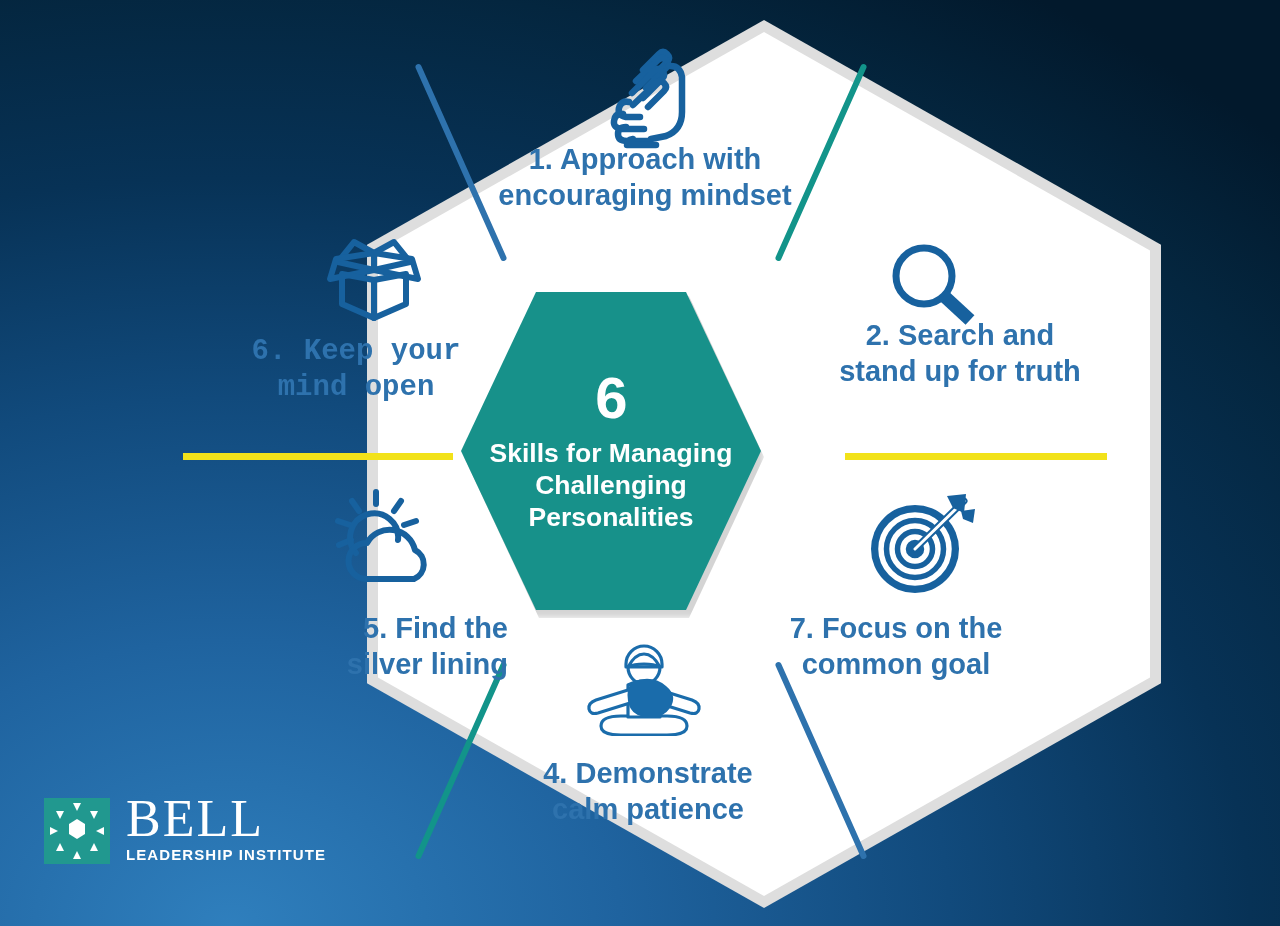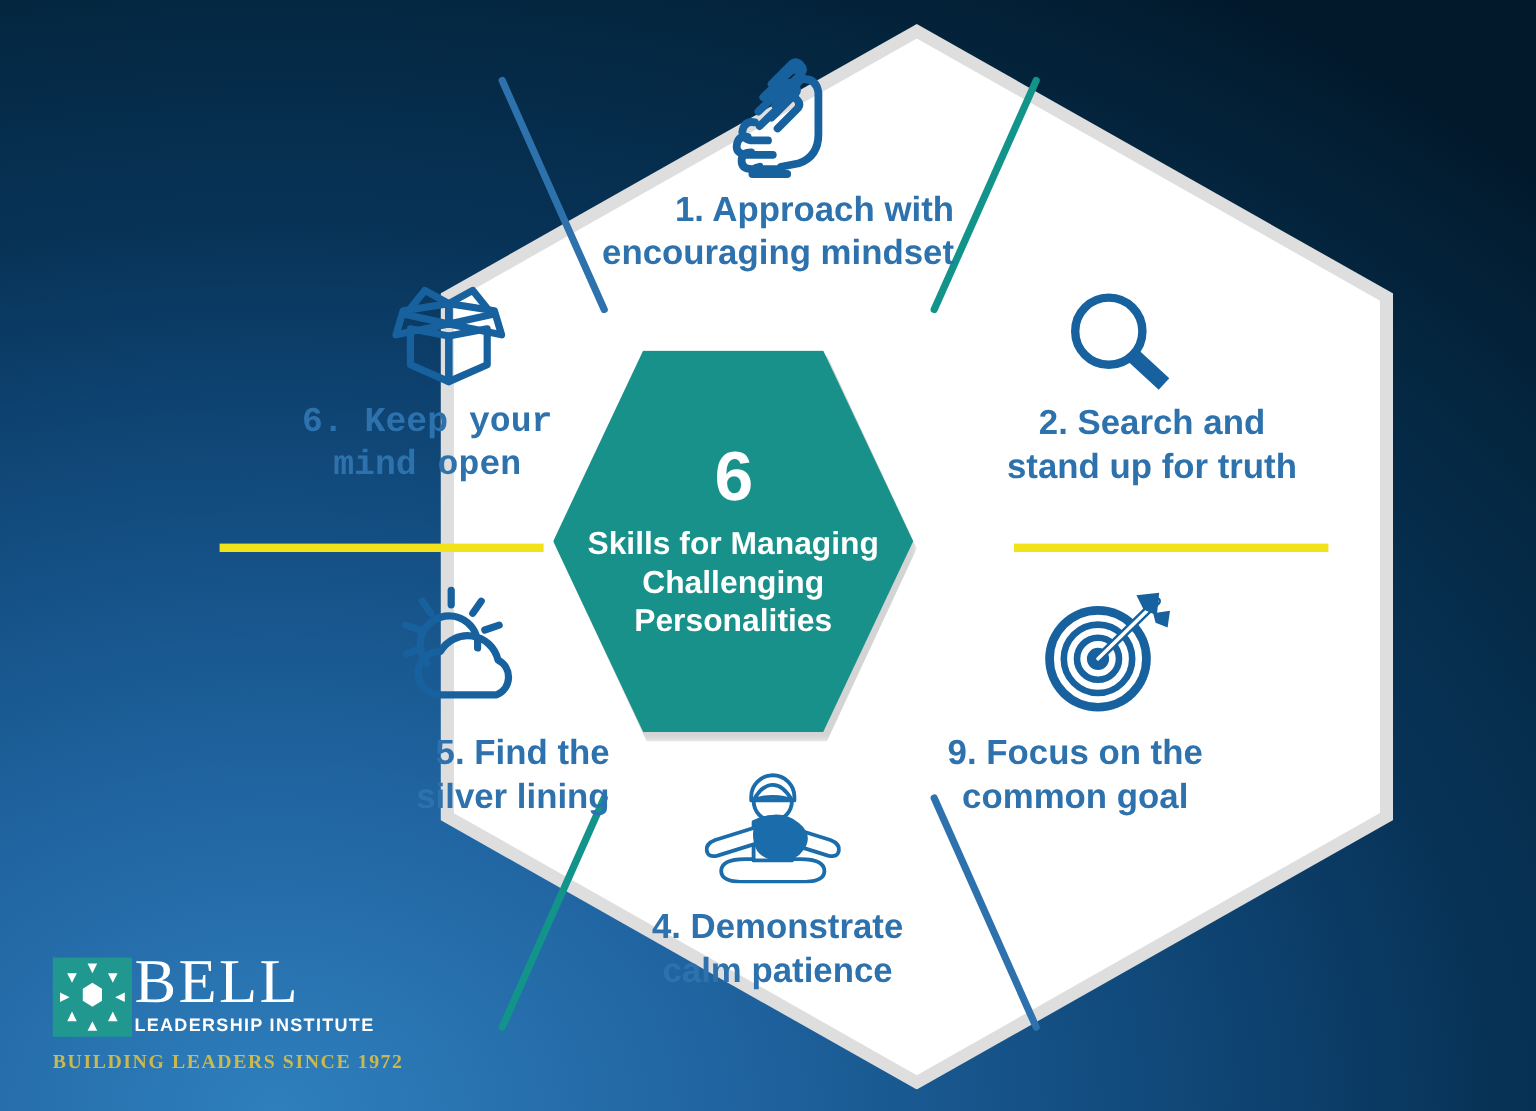--- a/index.html
+++ b/index.html
@@ -127,21 +127,21 @@
     align-items: flex-start;
   }
   .logo-mark {
     width: 66px;
     height: 66px;
     background: #21988f;
     position: relative;
     flex: none;
   }
   .logo-text {
-    margin-left: 2px;
+    margin-left: 16px;
     margin-top: -4px;
   }
   .logo-bell {
     font-family: "Liberation Serif", serif;
     font-size: 52px;
     line-height: 0.98;
     color: #ffffff;
     letter-spacing: 2px;
     font-weight: normal;
   }
@@ -255,25 +255,25 @@
       <path d="M88 48 L88 78 L56 92 L56 54 Z"></path>
     </svg>
   </div>
 
   <div class="center-shadow"></div>
   <div class="center-hex">
     <div class="center-number">6</div>
     <div class="center-title">Skills for Managing Challenging Personalities</div>
   </div>
 
-  <div class="item-label" style="left:495px; top:158px; width:300px;text-align:right;">1. Approach with encouraging mindset</div>
-
-  <div class="item-label" style="left:824px; top:336px; width:272px;">2. Search and stand up for truth</div>
-
-  <div class="item-label" style="left:772px; top:611px; width:248px;">9. Focus on the common goal</div>
+  <div class="item-label" style="left:495px; top:142px; width:300px;">1. Approach with encouraging mindset</div>
+
+  <div class="item-label" style="left:824px; top:318px; width:272px;">2. Search and stand up for truth</div>
+
+  <div class="item-label" style="left:772px; top:611px; width:248px;">7. Focus on the common goal</div>
 
   <div class="item-label" style="left:518px; top:756px; width:260px;">4. Demonstrate calm patience</div>
 
   <div class="item-label" style="left:292px; top:611px; width:216px;text-align:right;">5. Find the silver lining</div>
 
   <div class="item-label" style="left:248px; top:334px; width:216px;font-family:Liberation Mono, monospace;">6. Keep your mind open</div>
 
   <div class="logo">
     <div class="logo-row">
       <div class="logo-mark">
@@ -289,16 +289,15 @@
             <polygon points="12,53 20,53 16,45"></polygon>
             <polygon points="46,53 54,53 50,45"></polygon>
           </g>
         </svg>
       </div>
       <div class="logo-text">
         <div class="logo-bell">BELL</div>
         <div class="logo-sub">LEADERSHIP INSTITUTE</div>
       </div>
     </div>
-    <div class="logo-tag">BUILDING LEADERS SINCE 1972</div>
   </div>
 
 </div>
 
 </body></html>

